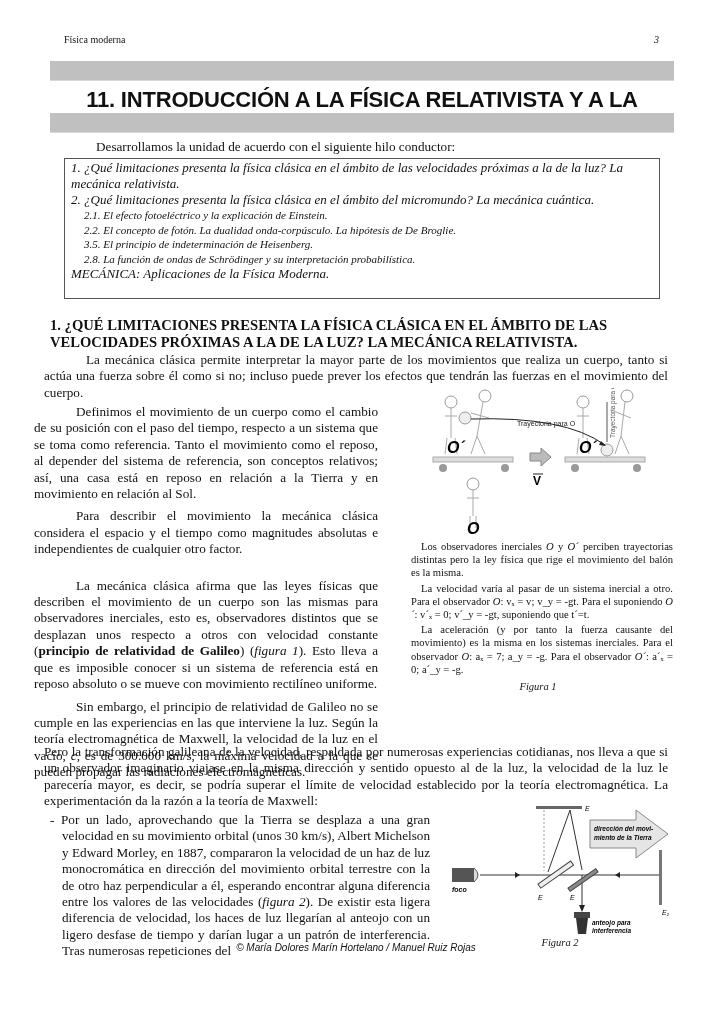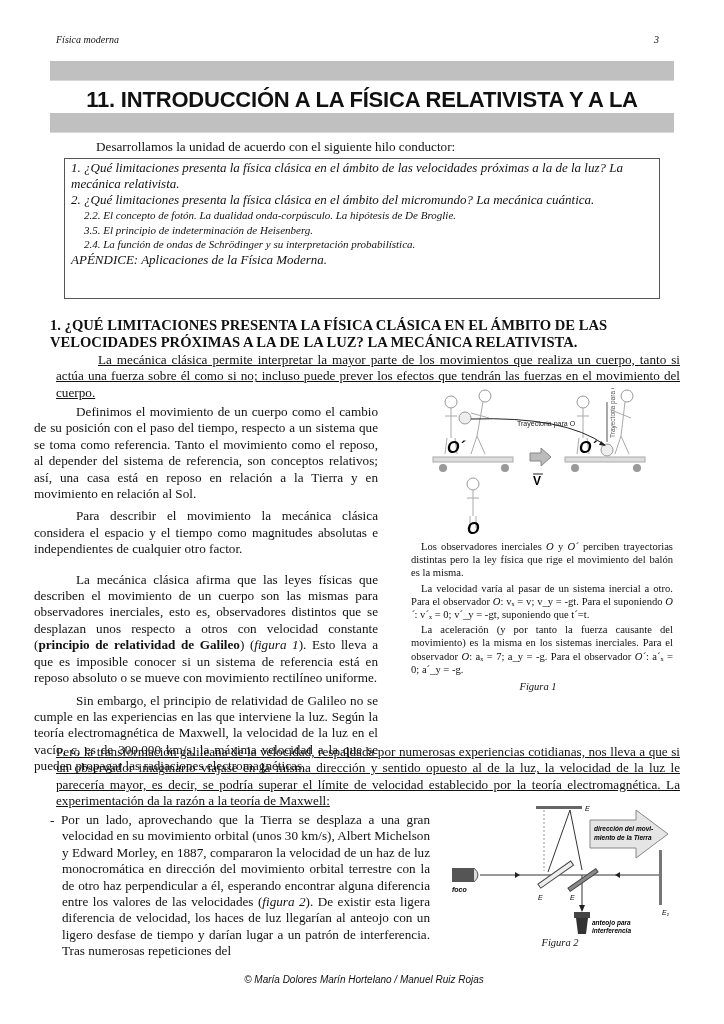--- a/index.html
+++ b/index.html
@@ -1,74 +1,75 @@
 <!DOCTYPE html>
 <html><head>
 <meta charset="utf-8">
 <style>
   html, body { margin: 0; padding: 0; background: #ffffff; }
   body { width: 724px; height: 1024px; position: relative; overflow: hidden;
          font-family: "Liberation Serif", "DejaVu Serif", serif; color: #111; }
   .abs { position: absolute; }
-  .running-head { left: 56px; top: 34px; font-size: 10px; font-style: italic; }
+  .running-head { left: 64px; top: 34px; font-size: 10px; }
   .page-num { left: 654px; top: 34px; font-size: 10px; font-style: italic; }
   .gray-band { left: 50px; width: 624px; height: 19px; background: #c0c0c0; border-bottom: 1px solid #d8d8d8; }
   .chapter-title { left: 50px; width: 624px; top: 87px; text-align: center;
                    font-family: "Liberation Sans", "DejaVu Sans", sans-serif;
                    font-weight: bold; font-size: 22px; letter-spacing: -0.2px; }
   .intro { left: 96px; top: 139px; font-size: 13.2px; }
   .toc-box { left: 64px; top: 158px; width: 596px; height: 141px; border: 1px solid #555;
              box-sizing: border-box; padding: 1px 6px; font-style: italic; font-size: 13px; line-height: 16px; }
   .toc-box .sub { font-size: 11px; line-height: 14.5px; padding-left: 13px; }
   .toc-box .main { font-size: 13px; line-height: 16px; }
   .section-h { left: 50px; top: 317px; width: 626px; font-weight: bold; font-size: 14.6px; line-height: 17px; }
   p { margin: 0; }
   .body-text { font-size: 13.2px; line-height: 16.4px; text-align: justify; }
   .indent { text-indent: 42px; }
-  .full { left: 56px; width: 624px; text-decoration: underline; }
+  .full { left: 44px; width: 624px; }
   .col-left { left: 34px; width: 344px; }
   .caption-col { left: 403px; width: 270px; font-size: 10.6px; line-height: 13.2px; text-align: justify; }
   .caption-col p { text-indent: 10px; margin-bottom: 2px; margin-left: 8px; }
   .fig-label { font-style: italic; font-size: 10.5px; text-align: center; }
   .figure { background: #fff; }
-  .footer { left: 0; width: 712px; top: 974px; text-align: center;
-            font-family: "Liberation Sans", "DejaVu Sans", sans-serif; font-style: italic; font-size: 10px; padding-left: 8px; }
+  .footer { left: 0; width: 712px; top: 942px; text-align: center;
+            font-family: "Liberation Sans", "DejaVu Sans", sans-serif; font-style: italic; font-size: 10px; }
   .bullet-list { left: 50px; width: 380px; }
   .bullet-list p { padding-left: 12px; text-indent: -12px; }
 </style>
 </head>
 <body>
 
 <div class="abs running-head">Física moderna</div>
 <div class="abs page-num">3</div>
 
 <div class="abs gray-band" style="top:61px;"></div>
 <div class="abs chapter-title">11. INTRODUCCIÓN A LA FÍSICA RELATIVISTA Y A LA FÍSICA CUÁNTICA.</div>
 <div class="abs gray-band" style="top:113px;"></div>
 
 <div class="abs intro">Desarrollamos la unidad de acuerdo con el siguiente hilo conductor:</div>
 
 <div class="abs toc-box">
   <div class="main">1. ¿Qué limitaciones presenta la física clásica en el ámbito de las velocidades próximas a la de la luz? La mecánica relativista.</div>
   <div class="main">2. ¿Qué limitaciones presenta la física clásica en el ámbito del micromundo? La mecánica cuántica.</div>
+  <div class="sub">2.1. El efecto fotoeléctrico  y la explicación de Einstein.</div>
   <div class="sub">2.2. El concepto de fotón. La dualidad onda-corpúsculo. La hipótesis de De Broglie.</div>
   <div class="sub">3.5. El principio de indeterminación de Heisenberg.</div>
-  <div class="sub">2.4. La función de ondas de Schrödinger y su interpretación probabilística.</div>
-  <div class="main">APÉNDICE: Aplicaciones de la Física Moderna.</div>
+  <div class="sub">2.8. La función de ondas de Schrödinger y su interpretación probabilística.</div>
+  <div class="main">MECÁNICA: Aplicaciones de la Física Moderna.</div>
 </div>
 
 <div class="abs section-h">1. ¿QUÉ LIMITACIONES PRESENTA LA FÍSICA CLÁSICA EN EL ÁMBITO DE LAS VELOCIDADES PRÓXIMAS A LA DE LA LUZ? LA MECÁNICA RELATIVISTA.</div>
 
 <div class="abs full body-text" style="top:352px;">
   <p class="indent">La mecánica clásica permite interpretar la mayor parte de los movimientos que realiza un cuerpo, tanto si actúa una fuerza sobre él como si no; incluso puede prever los efectos que tendrán las fuerzas en el movimiento del cuerpo.</p>
 </div>
 
 <div class="abs col-left body-text" style="top:404px;">
   <p class="indent" style="margin-bottom:6px;">Definimos el movimiento de un cuerpo como el cambio de su posición con el paso del tiempo, respecto a un sistema que se toma como referencia. Tanto el movimiento como el reposo, al depender del sistema de referencia, son conceptos relativos; así, una casa está en reposo en relación a la Tierra y en movimiento en relación al Sol.</p>
-  <p class="indent" style="margin-bottom:14px;">Para describir el movimiento la mecánica clásica considera el espacio y el tiempo como magnitudes absolutas e independientes de cualquier otro factor.</p>
+  <p class="indent" style="margin-bottom:20px;">Para describir el movimiento la mecánica clásica considera el espacio y el tiempo como magnitudes absolutas e independientes de cualquier otro factor.</p>
   <p class="indent" style="margin-bottom:6px;"><span>La mecánica clásica afirma que las leyes físicas que describen el movimiento de un cuerpo son las mismas para observadores inerciales, esto es, observadores distintos que se desplazan unos respecto a otros con velocidad constante (</span><b>principio de relatividad de Galileo</b><span>) (</span><i>figura 1</i><span>). Esto lleva a que es imposible conocer si un sistema de referencia está en reposo absoluto o se mueve con movimiento rectilíneo uniforme.</span></p>
   <p class="indent"><span>Sin embargo, el principio de relatividad  de Galileo no se cumple en las experiencias en las que interviene la luz. Según la teoría electromagnética de Maxwell, la velocidad de la luz en el vacío, </span><i>c</i><span>, es de 300.000 km/s, la máxima velocidad a la que se pueden propagar las radiaciones electromagnéticas.</span></p>
 </div>
 
 <div class="abs figure" style="left:425px; top:388px; width:240px; height:150px;">
   <svg width="240" height="150" viewBox="0 0 240 150">
 
     <rect x="8" y="69" width="80" height="5" fill="#ddd" stroke="#aaa"></rect>
     <circle cx="18" cy="80" r="4" fill="#999"></circle>
     <circle cx="80" cy="80" r="4" fill="#999"></circle>

